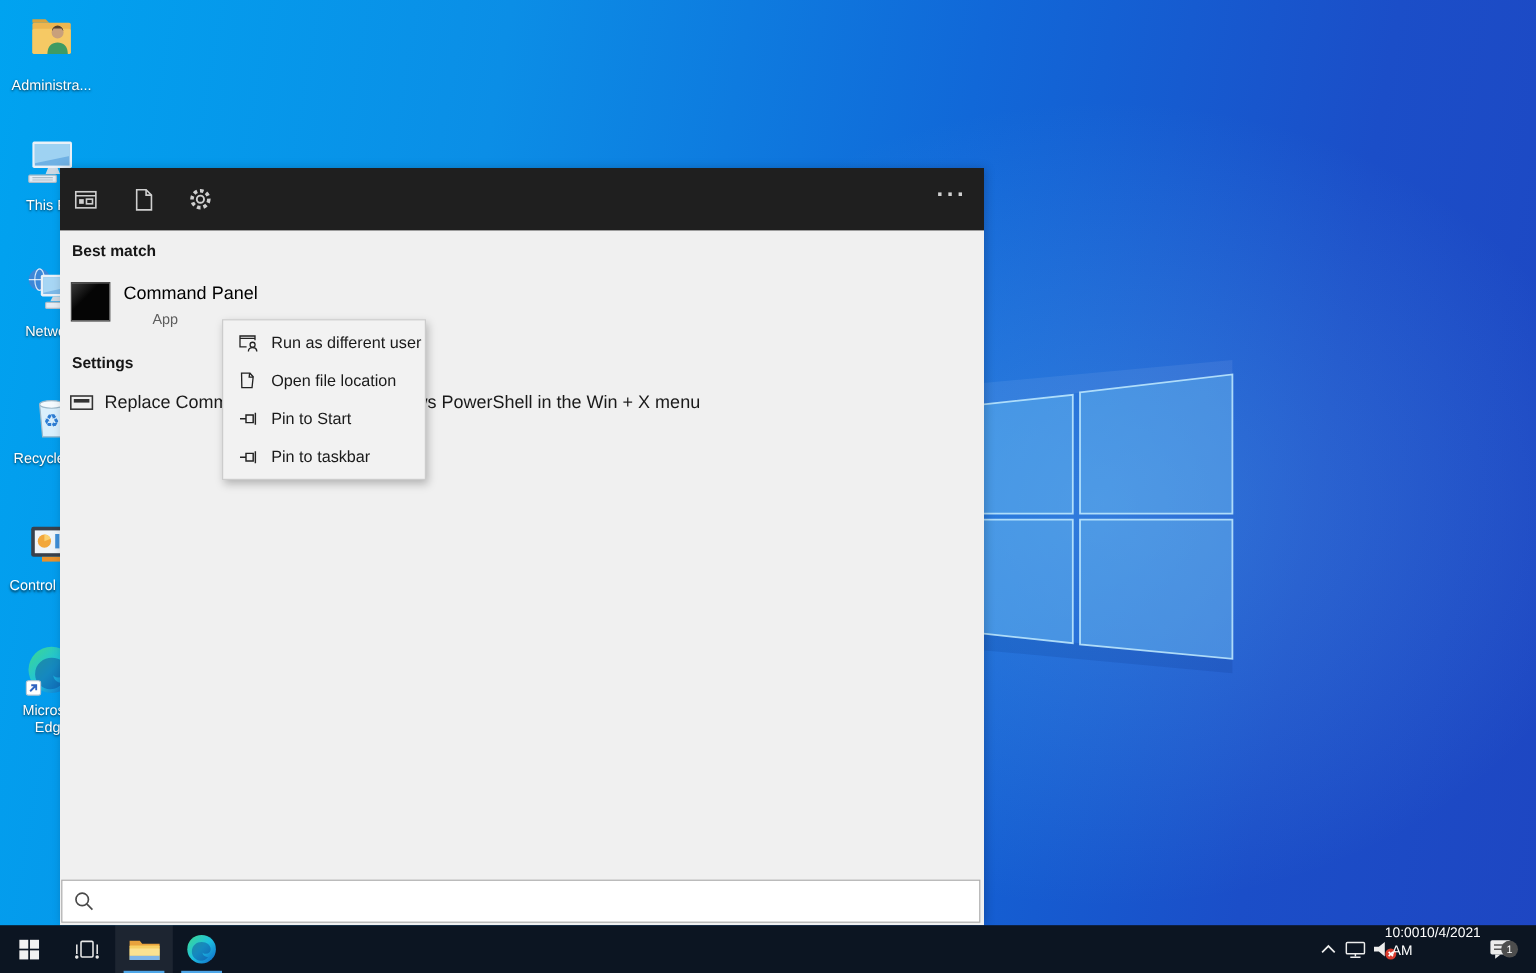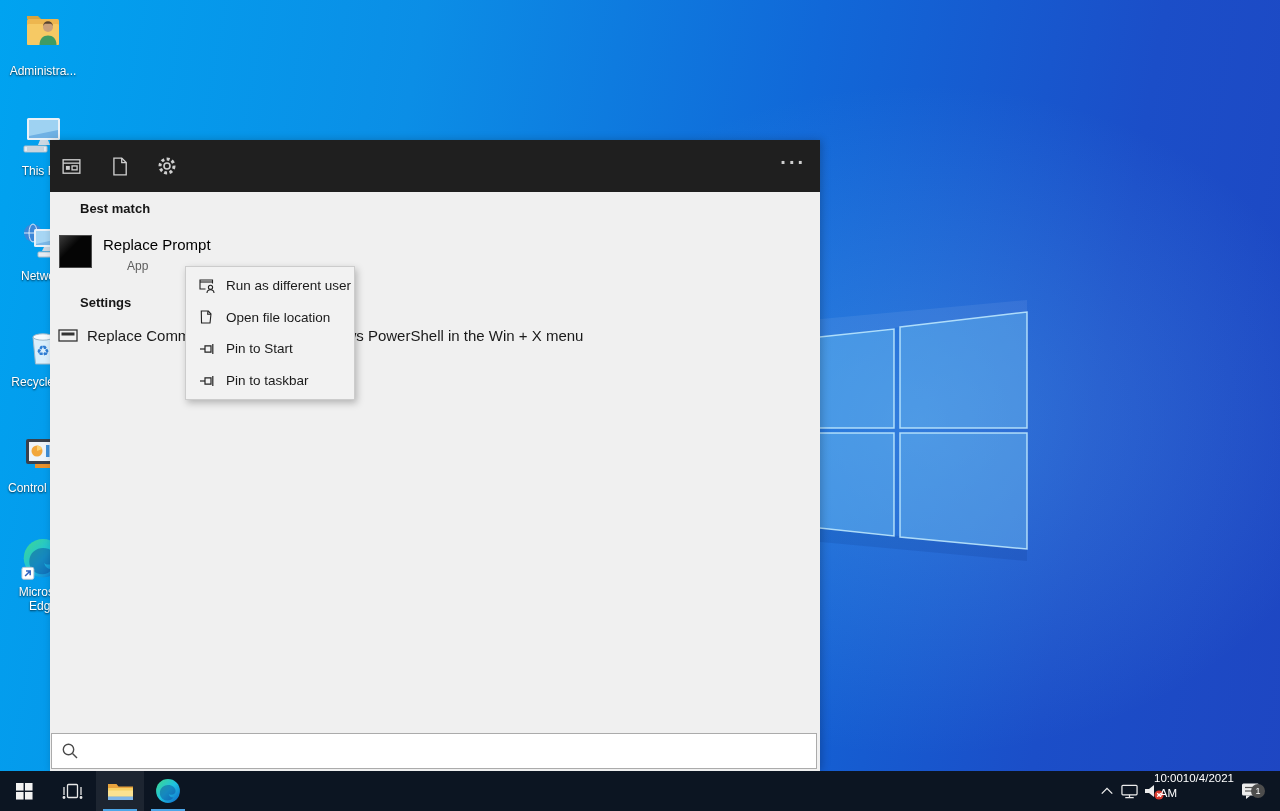--- a/index.html
+++ b/index.html
@@ -24,21 +24,21 @@
   .nowrap { white-space:nowrap; }
 
   
   .panel { position:absolute; left:50px; top:140px; width:770px; height:631px;
            background:#f0f0f0; z-index:10; box-shadow:2px 0 8px rgba(0,0,0,.22); }
   .panel-header { position:absolute; left:0; top:0; width:770px; height:52px; background:#1f1f1f; }
   .hbtn { position:absolute; top:12px; width:30px; height:28px; display:flex;
           align-items:center; justify-content:center; cursor:pointer; }
   .more { position:absolute; right:14px; top:6px; color:#cfcfcf; font-size:20px;
           letter-spacing:3px; font-weight:bold; cursor:pointer; }
-  .sec-head { position:absolute; left:10px; font-size:13px; font-weight:bold; color:#161616;margin-left:20px; }
+  .sec-head { position:absolute; left:10px; font-size:13px; font-weight:bold; color:#161616; }
   .bm-row { position:absolute; left:0; top:88px; width:770px; height:55px; cursor:pointer; }
   .cmd-ico { position:absolute; left:9px; top:7px; width:33px; height:33px;
              background:linear-gradient(135deg,#3a3a3a 0%, #050505 38%);
              border:1px solid #4a4a4a; }
   .bm-title { position:absolute; left:53px; top:8px; font-size:15px; color:#000; }
   .bm-sub   { position:absolute; left:53px; top:31px; font-size:12px; color:#5d5d5d;margin-left:24px; }
   .set-row { position:absolute; left:0; top:182px; width:770px; height:30px; cursor:pointer; }
   .set-ico { position:absolute; left:8px; top:6px; }
   .set-txt { position:absolute; left:37px; top:5px; font-size:15px; color:#1a1a1a; white-space:nowrap; }
 
@@ -191,21 +191,21 @@
         <circle cx="10" cy="10" r="3" stroke-width="1.6"></circle>
       </svg>
     </span>
     <span class="more">...</span>
   </div>
 
   <div class="sec-head" style="top:61px;">Best match</div>
 
   <div class="bm-row">
     <span class="cmd-ico"></span>
-    <span class="bm-title">Replace Prompt</span>
+    <span class="bm-title">Command Panel</span>
     <span class="bm-sub">App</span>
   </div>
 
   <div class="sec-head" style="top:155px;">Settings</div>
 
   <div class="set-row">
     <span class="set-ico">
       <svg width="21" height="15" viewBox="0 0 21 15" fill="none" stroke="#333" stroke-width="1.3">
         <rect x="1" y="2" width="18" height="11"></rect>
         <rect x="3.5" y="4.5" width="13" height="3" fill="#333" stroke="none"></rect>

